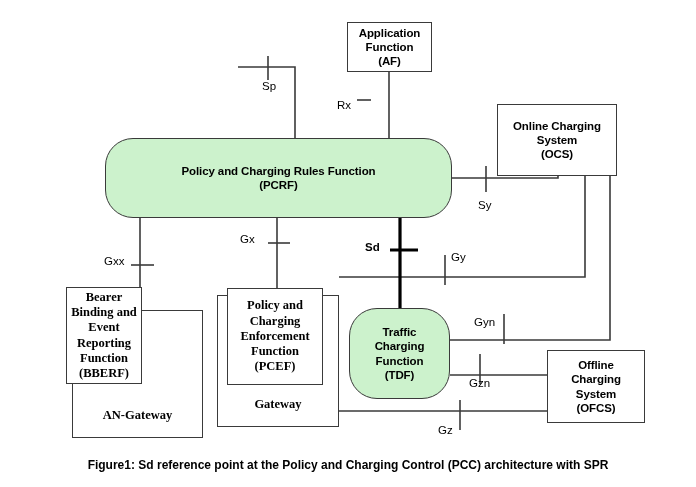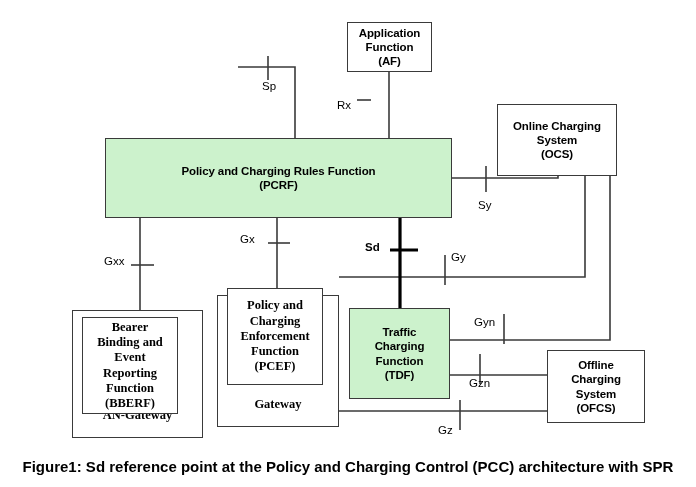--- a/index.html
+++ b/index.html
@@ -46,20 +46,21 @@
     letter-spacing: -0.1px;
   }
   .serif-node .node-label {
     font-family: "Liberation Serif", serif;
     font-weight: bold;
     font-size: 12.5px;
     color: #000000;
   }
   .green {
     background: #ccf2cc;
+    border-radius: 28px;
   }
   .container-box {
     background: transparent;
     align-items: flex-end;
     justify-content: center;
     z-index: 2;
   }
   .container-box .node-label {
     margin-bottom: 14px;
   }
@@ -75,31 +76,31 @@
     font-weight: bold;
   }
   .caption {
     position: absolute;
     left: 0;
     top: 458px;
     width: 696px;
     text-align: center;
     font-family: "Liberation Sans", sans-serif;
     font-weight: bold;
-    font-size: 15px;
+    font-size: 12px;
     color: #000000;
     z-index: 5;
   }
   
   #node-spr      { left: 118px; top: 28px;  width: 120px; height: 78px; }
   #node-af       { left: 347px; top: 22px;  width: 85px;  height: 50px; }
   #node-ocs      { left: 497px; top: 56px;  width: 120px; height: 72px; margin-top: 48px; }
   #node-pcrf     { left: 105px; top: 138px; width: 347px; height: 80px; }
   #node-angw     { left: 72px;  top: 310px; width: 131px; height: 128px; }
-  #node-bberf    { left: 82px;  top: 287px; width: 96px; height: 97px; margin-top: 30px; }
+  #node-bberf    { left: 66px;  top: 287px; width: 76px; height: 97px; }
   #node-gw       { left: 217px; top: 295px; width: 122px; height: 132px; }
   #node-pcef     { left: 227px; top: 288px; width: 96px;  height: 97px; }
   #node-tdf      { left: 349px; top: 308px; width: 101px; height: 91px; }
   #node-ofcs     { left: 547px; top: 350px; width: 98px;  height: 73px; }
   
   #lbl-sp   { left: 262px; top: 36px; margin-top: 44px; }
   #lbl-rx   { left: 337px; top: 99px; }
   #lbl-sy   { left: 478px; top: 199px; }
   #lbl-gxx  { left: 104px; top: 255px; }
   #lbl-gx   { left: 240px; top: 233px; }

